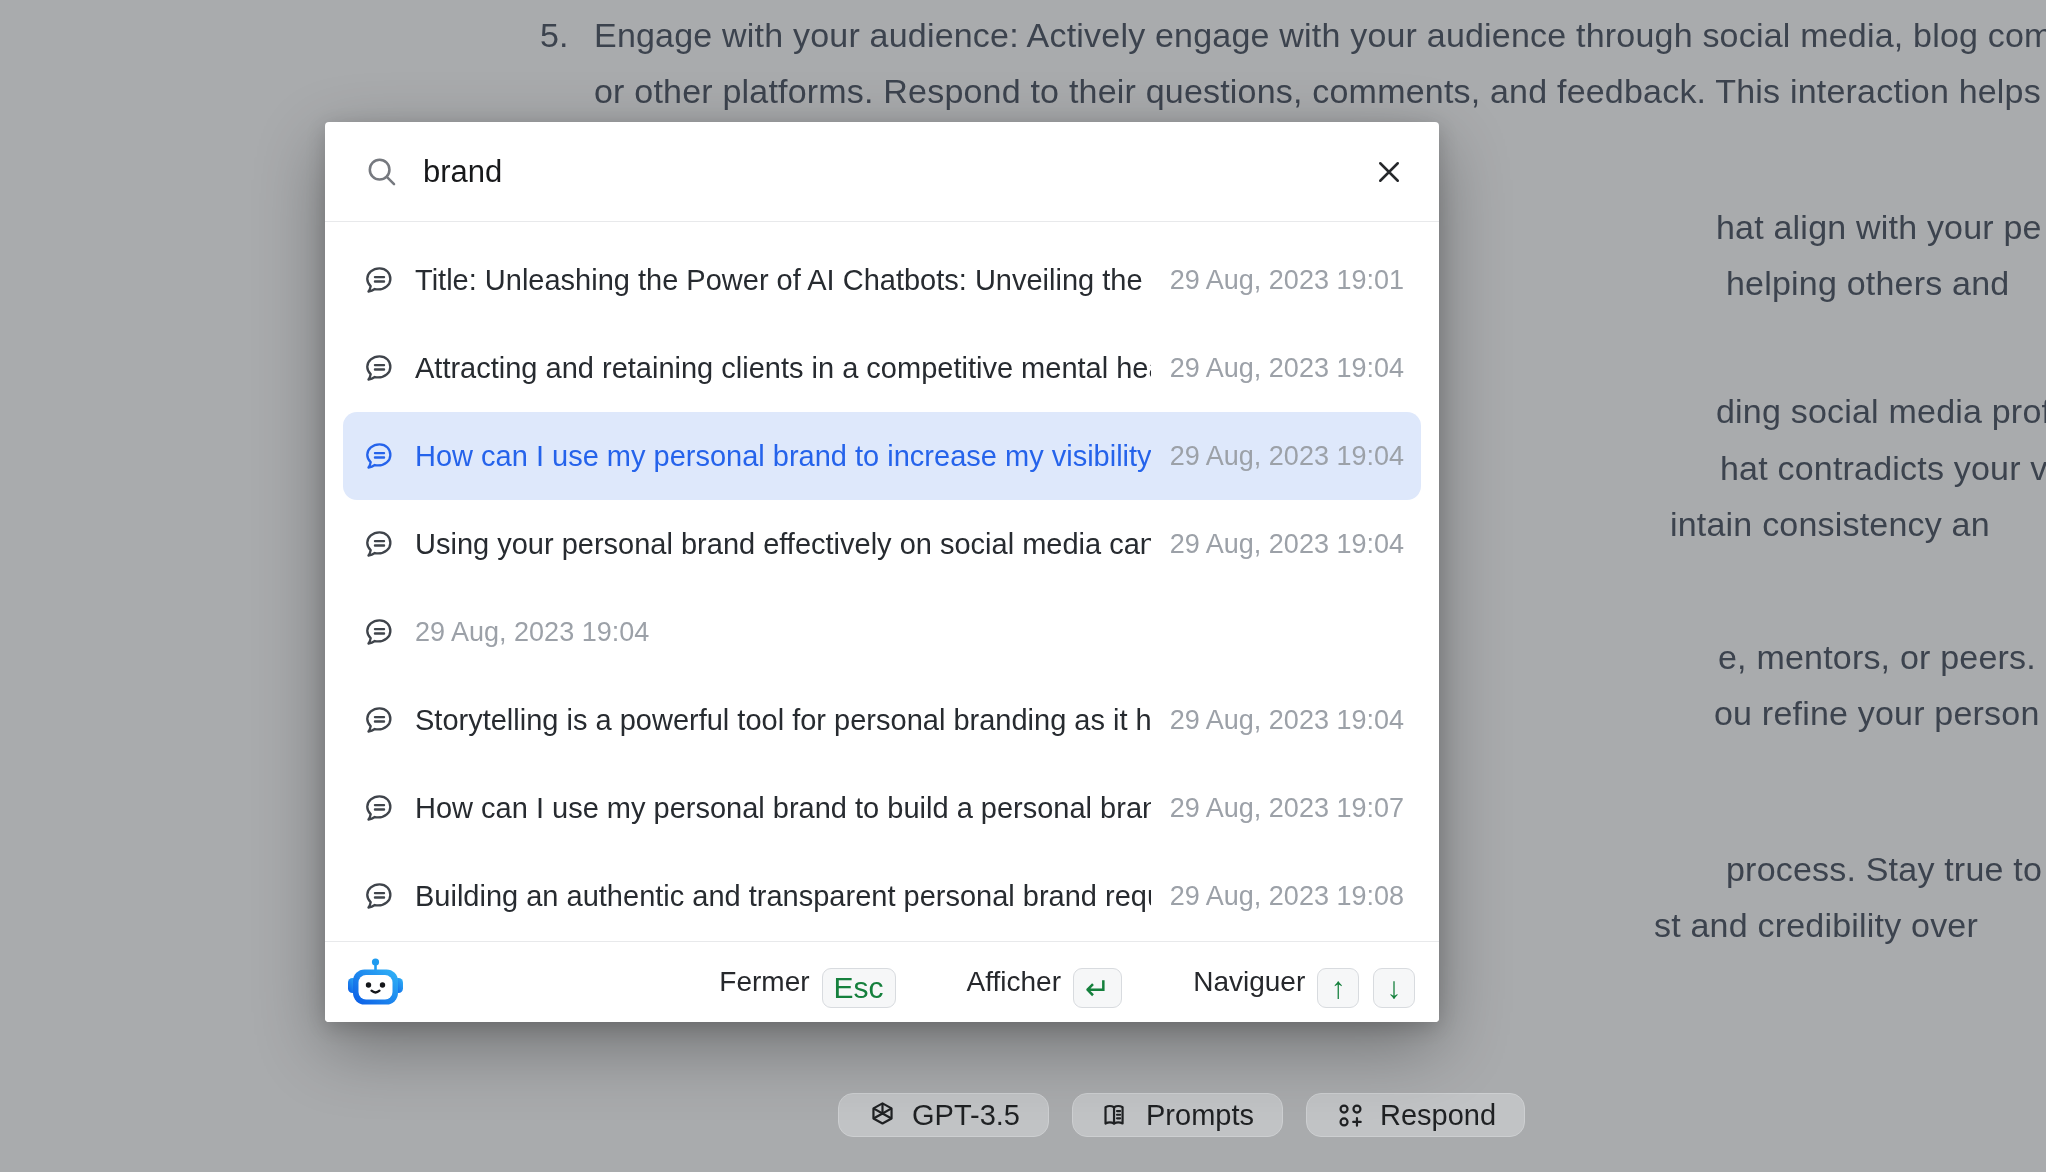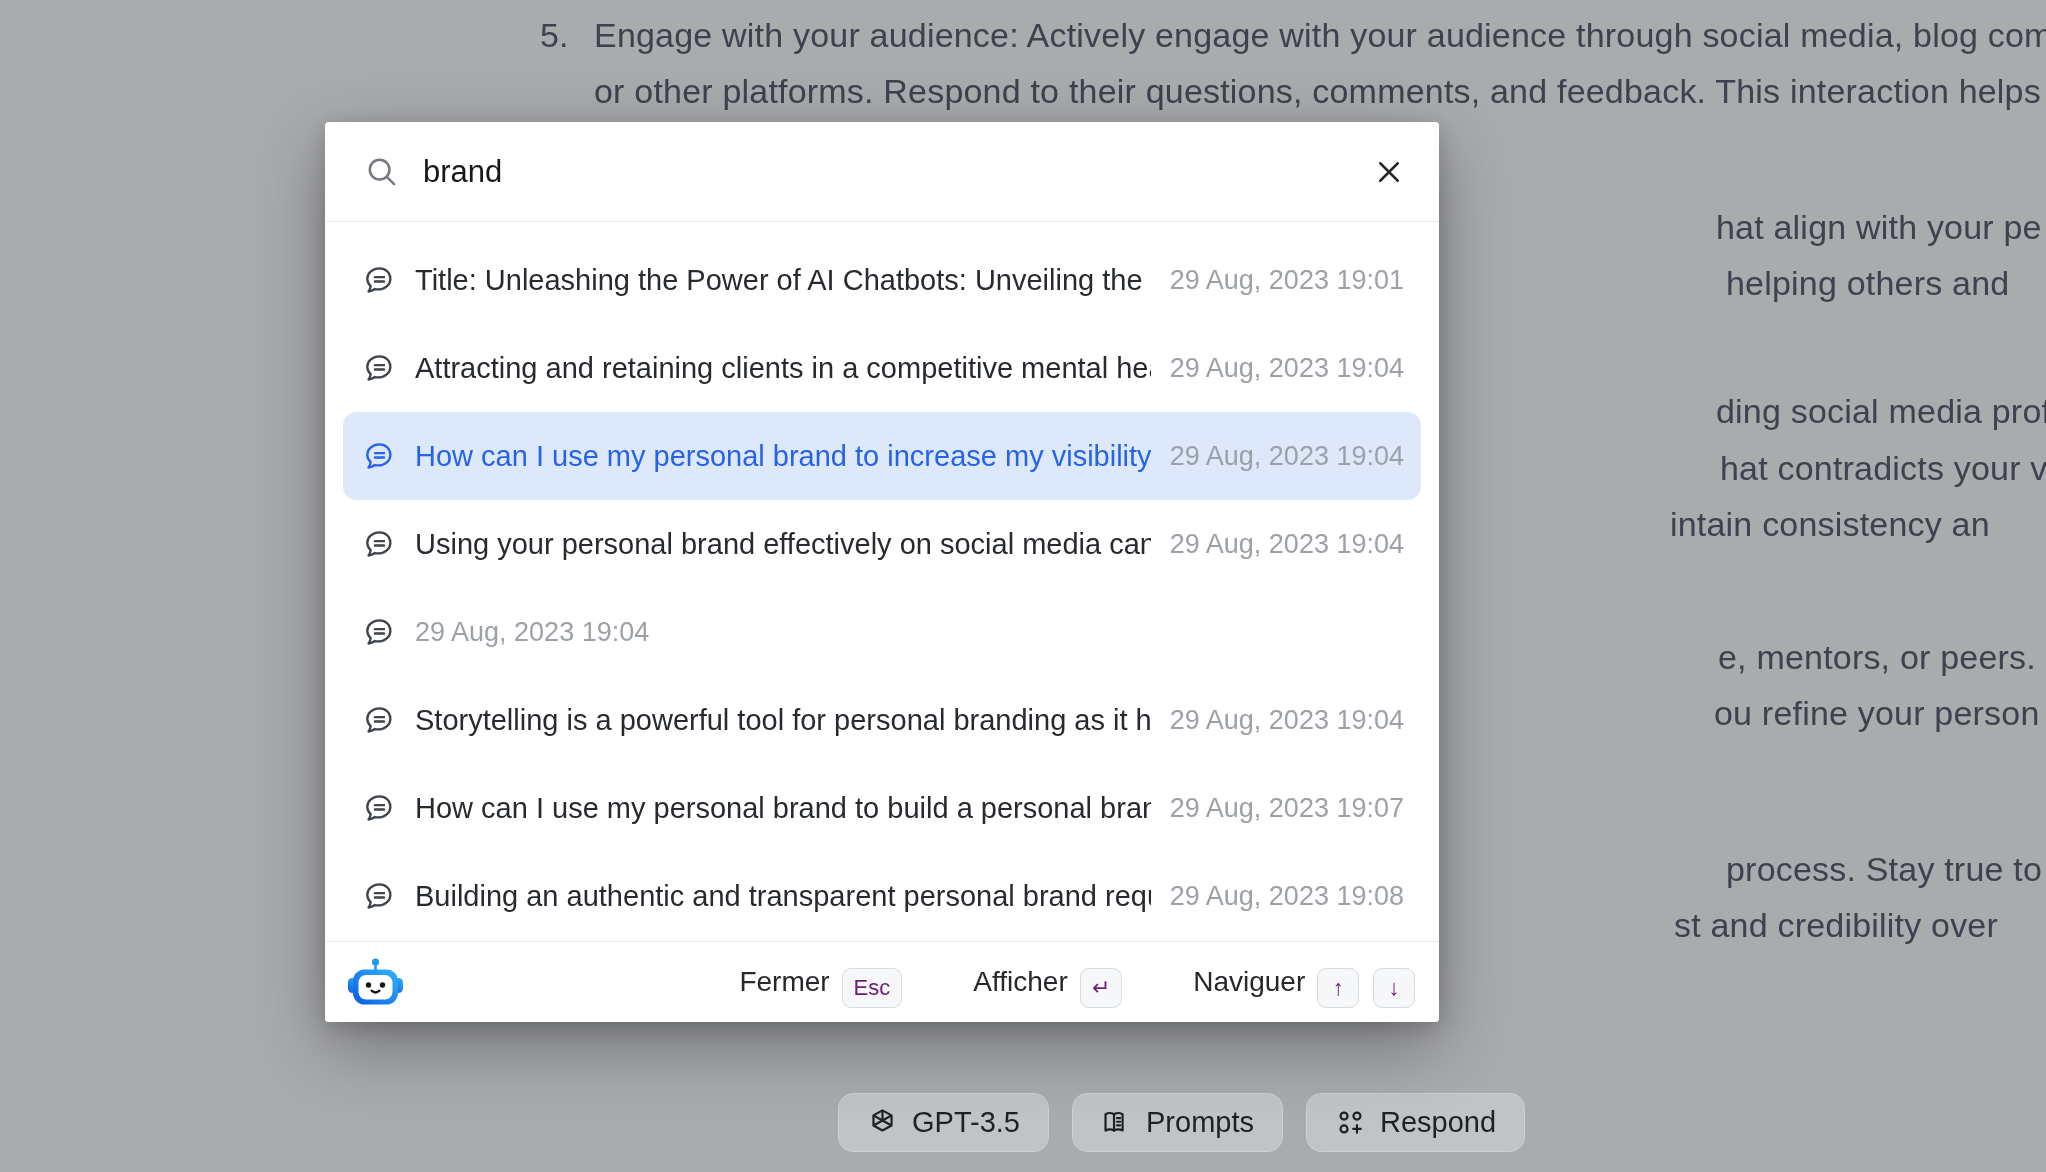--- a/index.html
+++ b/index.html
@@ -23,34 +23,34 @@
   .bg-line1 { left: 594px;  top: 16px; }
   .bg-line2 { left: 594px;  top: 72px; }
   .frag0 { left: 1716px; top: 208px; }
   .frag1 { left: 1726px; top: 264px; }
   .frag2 { left: 1716px; top: 392px; }
   .frag3 { left: 1720px; top: 449px; }
   .frag4 { left: 1670px; top: 505px; text-align: right; }
   .frag5 { left: 1718px; top: 638px; }
   .frag6 { left: 1714px; top: 694px; }
   .frag7 { left: 1726px; top: 850px; }
-  .frag8 { left: 1654px; top: 906px; margin-left: 20px; }
+  .frag8 { left: 1654px; top: 906px; }
 
   .toolbar {
     position: absolute;
     left: 838px;
     top: 1093px;
     display: flex;
     gap: 23px;
   }
   .tool-btn {
     display: flex;
     align-items: center;
     gap: 14px;
-    height: 59px;
+    height: 44px;
     padding: 0 28px;
     background: #c1c3c5;
     border: 1.5px solid #cdcfd1;
     border-radius: 15px;
     font-size: 29px;
     color: #1f2123;
     cursor: pointer;
     font-family: inherit;
   }
   .tool-btn svg { display: block; }
@@ -159,22 +159,22 @@
   .kbd {
     min-width: 42px;
     height: 40px;
     padding: 0 11px;
     background: #f6f7f8;
     border: 1.5px solid #d8dbdf;
     border-radius: 9px;
     display: inline-flex;
     align-items: center;
     justify-content: center;
-    font-size: 22px;
-    color: #701a75;
+    font-size: 30px;
+    color: #15803d;
     margin-top: 12px;
   }
   .kbd + .kbd { margin-left: 6px; }
 </style>
 </head>
 <body>
 
 <div>
   <div class="bg-text bg-num">5.</div>
   <div class="bg-text bg-line1">Engage with your audience: Actively engage with your audience through social media, blog comm</div>

